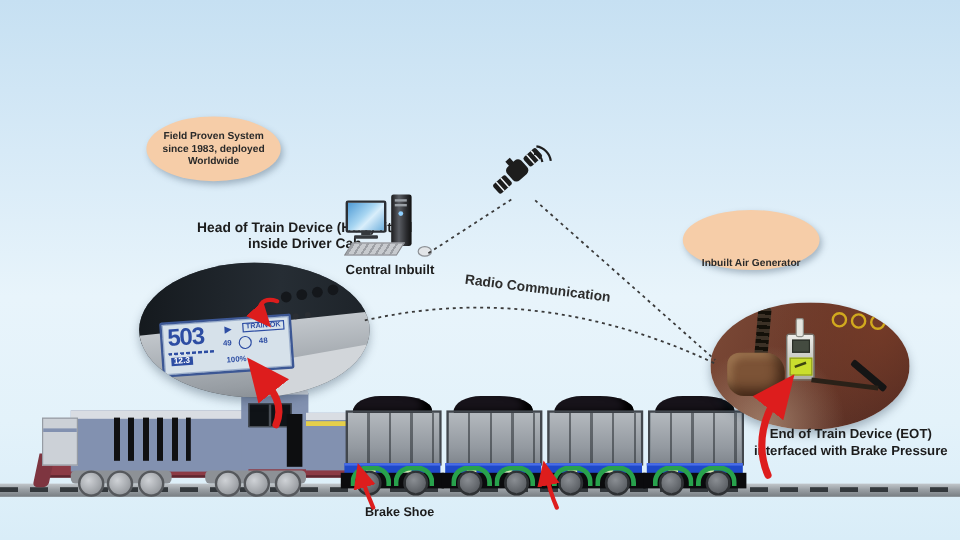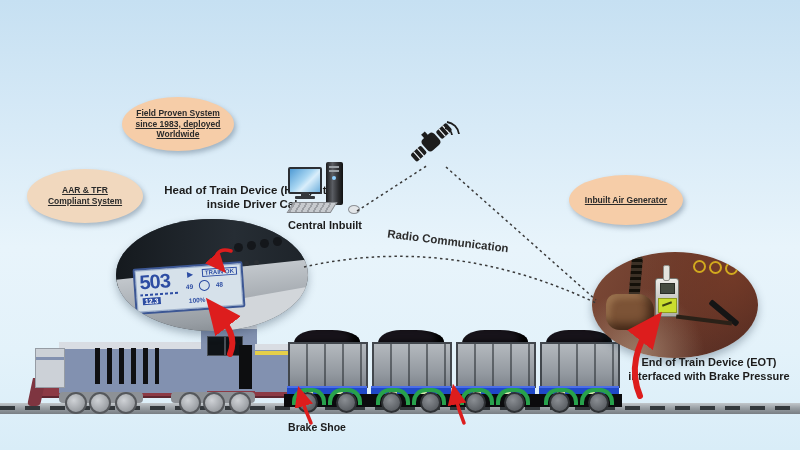--- a/index.html
+++ b/index.html
@@ -13,37 +13,36 @@
     position:absolute;top:13px;left:0;width:100%;text-align:center;
     font-size:27px;font-weight:bold;letter-spacing:.5px;
     color:var(--title-pink,#e3137f);
   }
   
   .bubble{
     position:absolute;border-radius:50%;
     display:flex;align-items:center;justify-content:center;text-align:center;
     font-size:8.5px;font-weight:bold;color:#2a2a2a;line-height:1.25;
     box-shadow:2px 3px 5px rgba(90,110,130,.45);
-    text-decoration:underline;
   }
   .bubble span{display:block;}
   .b-field{left:122px;top:97px;width:112px;height:54px;background:var(--bubble-peach,#f6cda8);}
   .b-field span{max-width:96px;}
   .b-aar{left:27px;top:169px;width:116px;height:54px;background:var(--bubble-tan,#f1d8be);}
   .b-aar span{max-width:78px;}
   .b-gps{left:494px;top:107px;width:114px;height:48px;background:var(--bubble-purple,#c6a0cb);}
   .b-inter{left:662px;top:117px;width:122px;height:52px;background:var(--bubble-blue,#a6d3ef);}
-  .b-air{left:569px;top:175px;width:114px;height:50px;background:var(--bubble-peach,#f6cda8);}
+  .b-air{left:569px;top:175px;width:114px;height:50px;background:var(--bubble-peach,#f6cda8);align-items:flex-end;}
   
   .lbl{position:absolute;font-weight:bold;color:#1c1c1c;text-align:center;line-height:1.25;}
   .lbl-hot{left:158px;top:183px;width:192px;font-size:11.5px;}
   .lbl-server{left:283px;top:219px;width:84px;font-size:11px;}
   .lbl-radio{left:378px;top:234px;width:140px;font-size:11.5px;color:#2e2e2e;transform:rotate(7deg);}
   .lbl-eot{left:620px;top:356px;width:178px;font-size:11px;}
-  .lbl-shoe{left:272px;top:421px;width:90px;font-size:10.5px;}
+  .lbl-shoe{left:288px;top:421px;width:90px;font-size:10.5px;}
   .lbl-pipe{left:395px;top:421px;width:150px;font-size:10.5px;}
   
   .server{position:absolute;left:288px;top:162px;width:74px;height:56px;}
   .monitor{position:absolute;left:0;top:5px;width:30px;height:23px;border:2px solid #2b2e33;border-radius:2px;
     background:linear-gradient(135deg,#4f9ad4 0%,#a8d6f2 45%,#d9eefb 60%,#6fb0dd 100%);}
   .mon-stand{position:absolute;left:13px;top:30px;width:8px;height:4px;background:#34383d;}
   .mon-base{position:absolute;left:7px;top:34px;width:20px;height:3px;background:#34383d;border-radius:1px;}
   .tower{position:absolute;left:38px;top:0;width:17px;height:43px;border-radius:2px;
     background:linear-gradient(90deg,#1b1b1d 0%,#5a5d63 38%,#2a2b2e 75%,#111 100%);}
   .tower::before{content:"";position:absolute;left:3px;top:4px;width:10px;height:2px;background:#9aa0a6;box-shadow:0 4px 0 #9aa0a6;}
@@ -147,23 +146,20 @@
 </style>
 </head>
 <body>
 
 <div class="canvas">
 
 
   <div class="bubble b-field">
       <span>Field Proven System since 1983, deployed Worldwide</span>
     </div>
-  <div class="bubble b-aar">
-      <span>AAR &amp; TFR Compliant System</span>
-    </div>
   <div class="bubble b-air">
       <span>Inbuilt Air Generator</span>
     </div>
 
   <div class="lbl lbl-hot z4">Head of Train Device (HOT) fitted inside Driver Cab</div>
   <div class="lbl lbl-server z4">Central Inbuilt</div>
   <div class="lbl lbl-radio z4">Radio Communication</div>
   <div class="lbl lbl-eot z4">End of Train Device (EOT) interfaced with Brake Pressure</div>
   <div class="lbl lbl-shoe z4">Brake Shoe</div>
 

